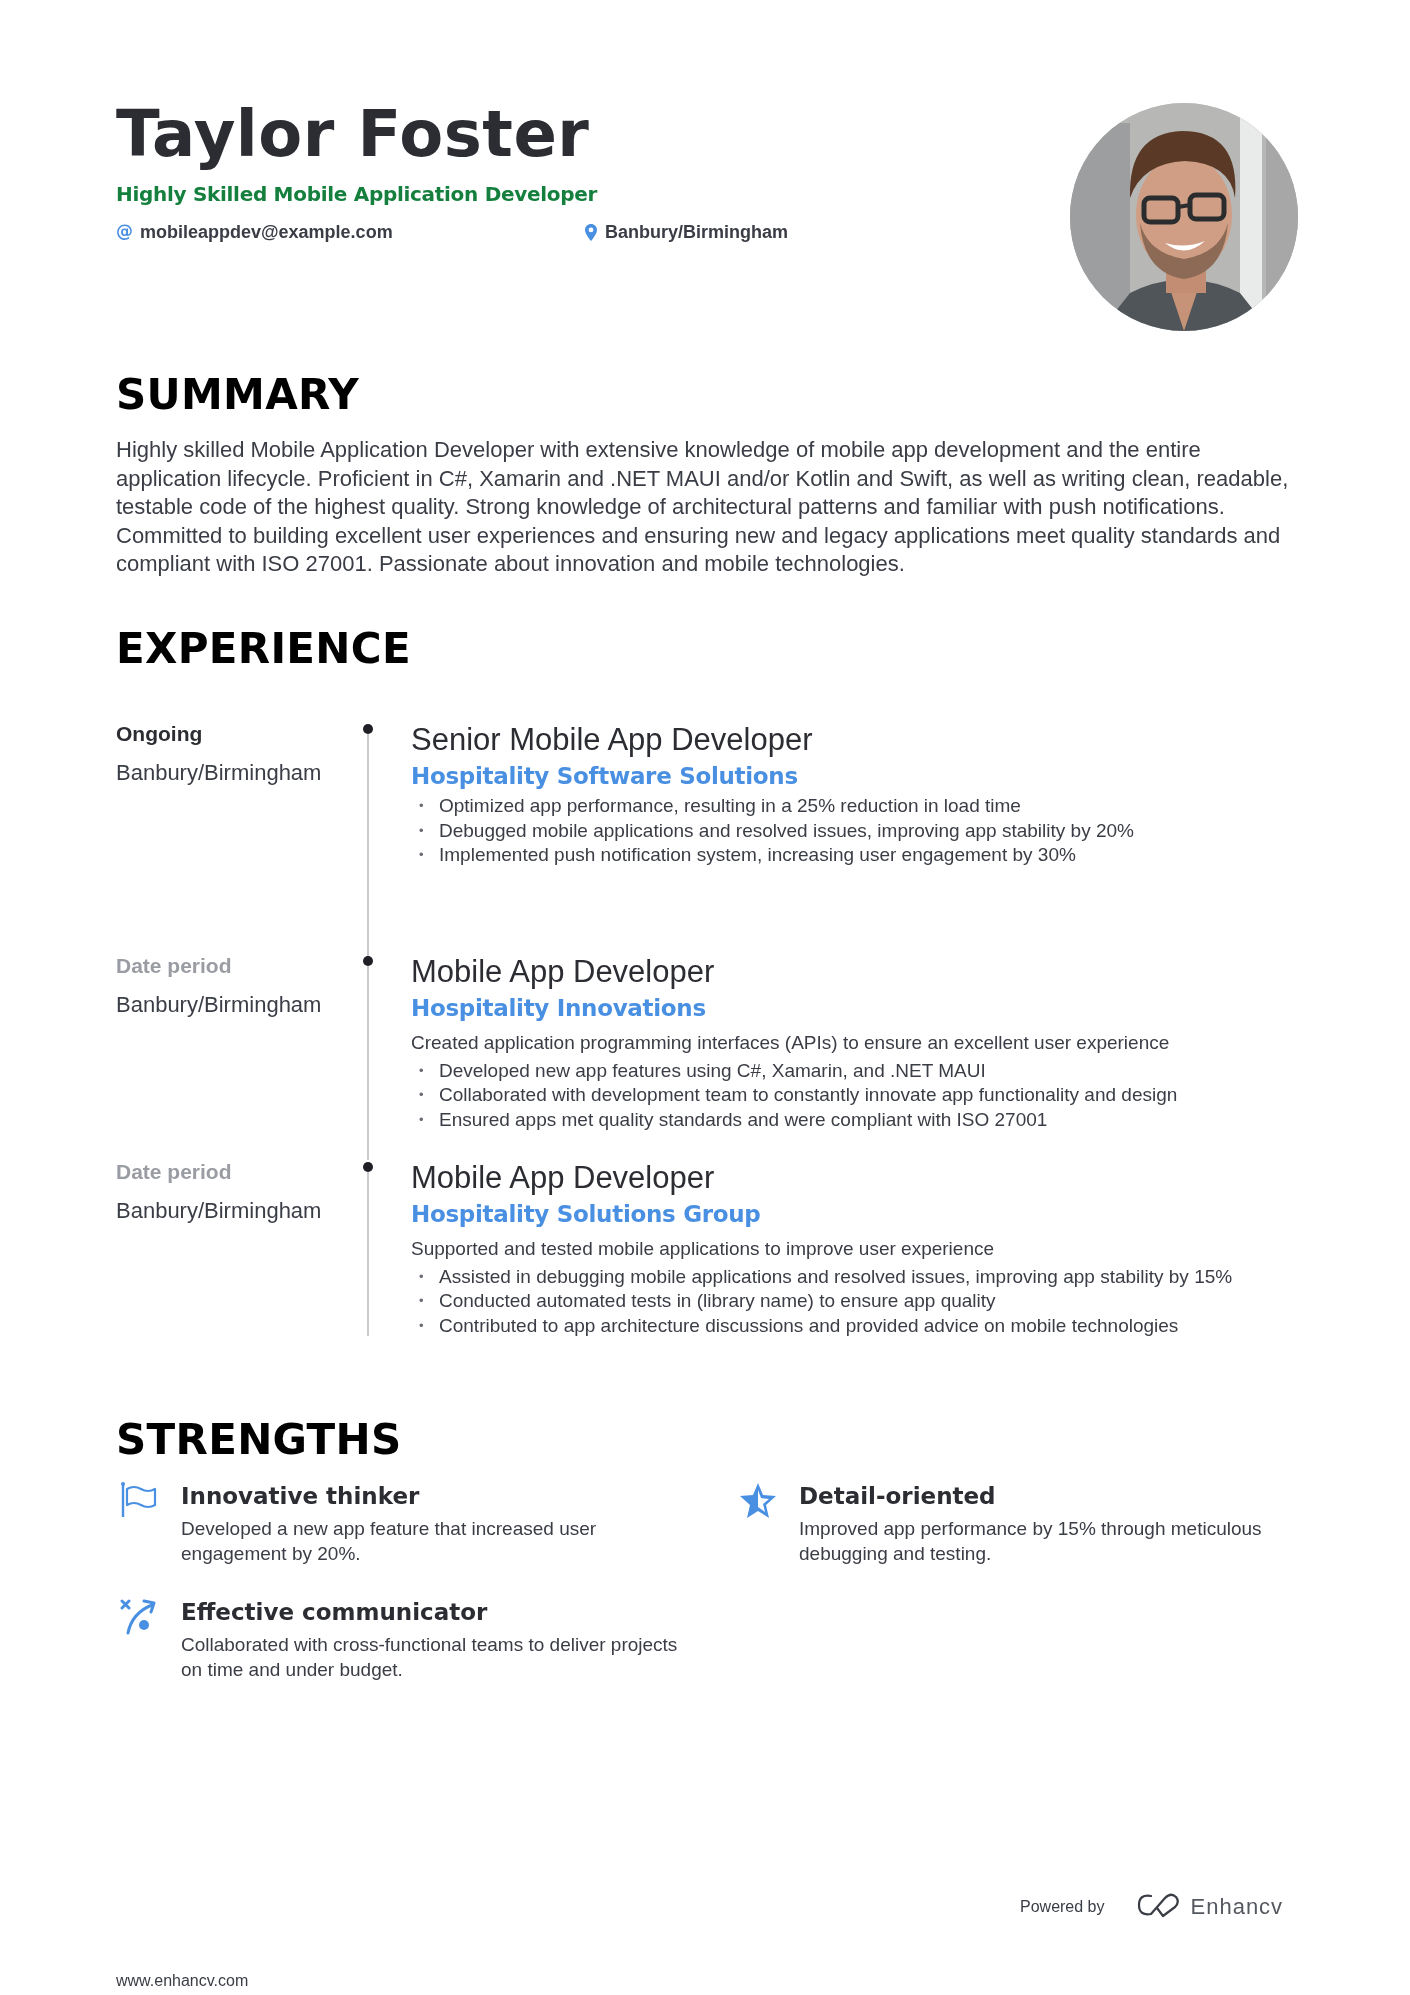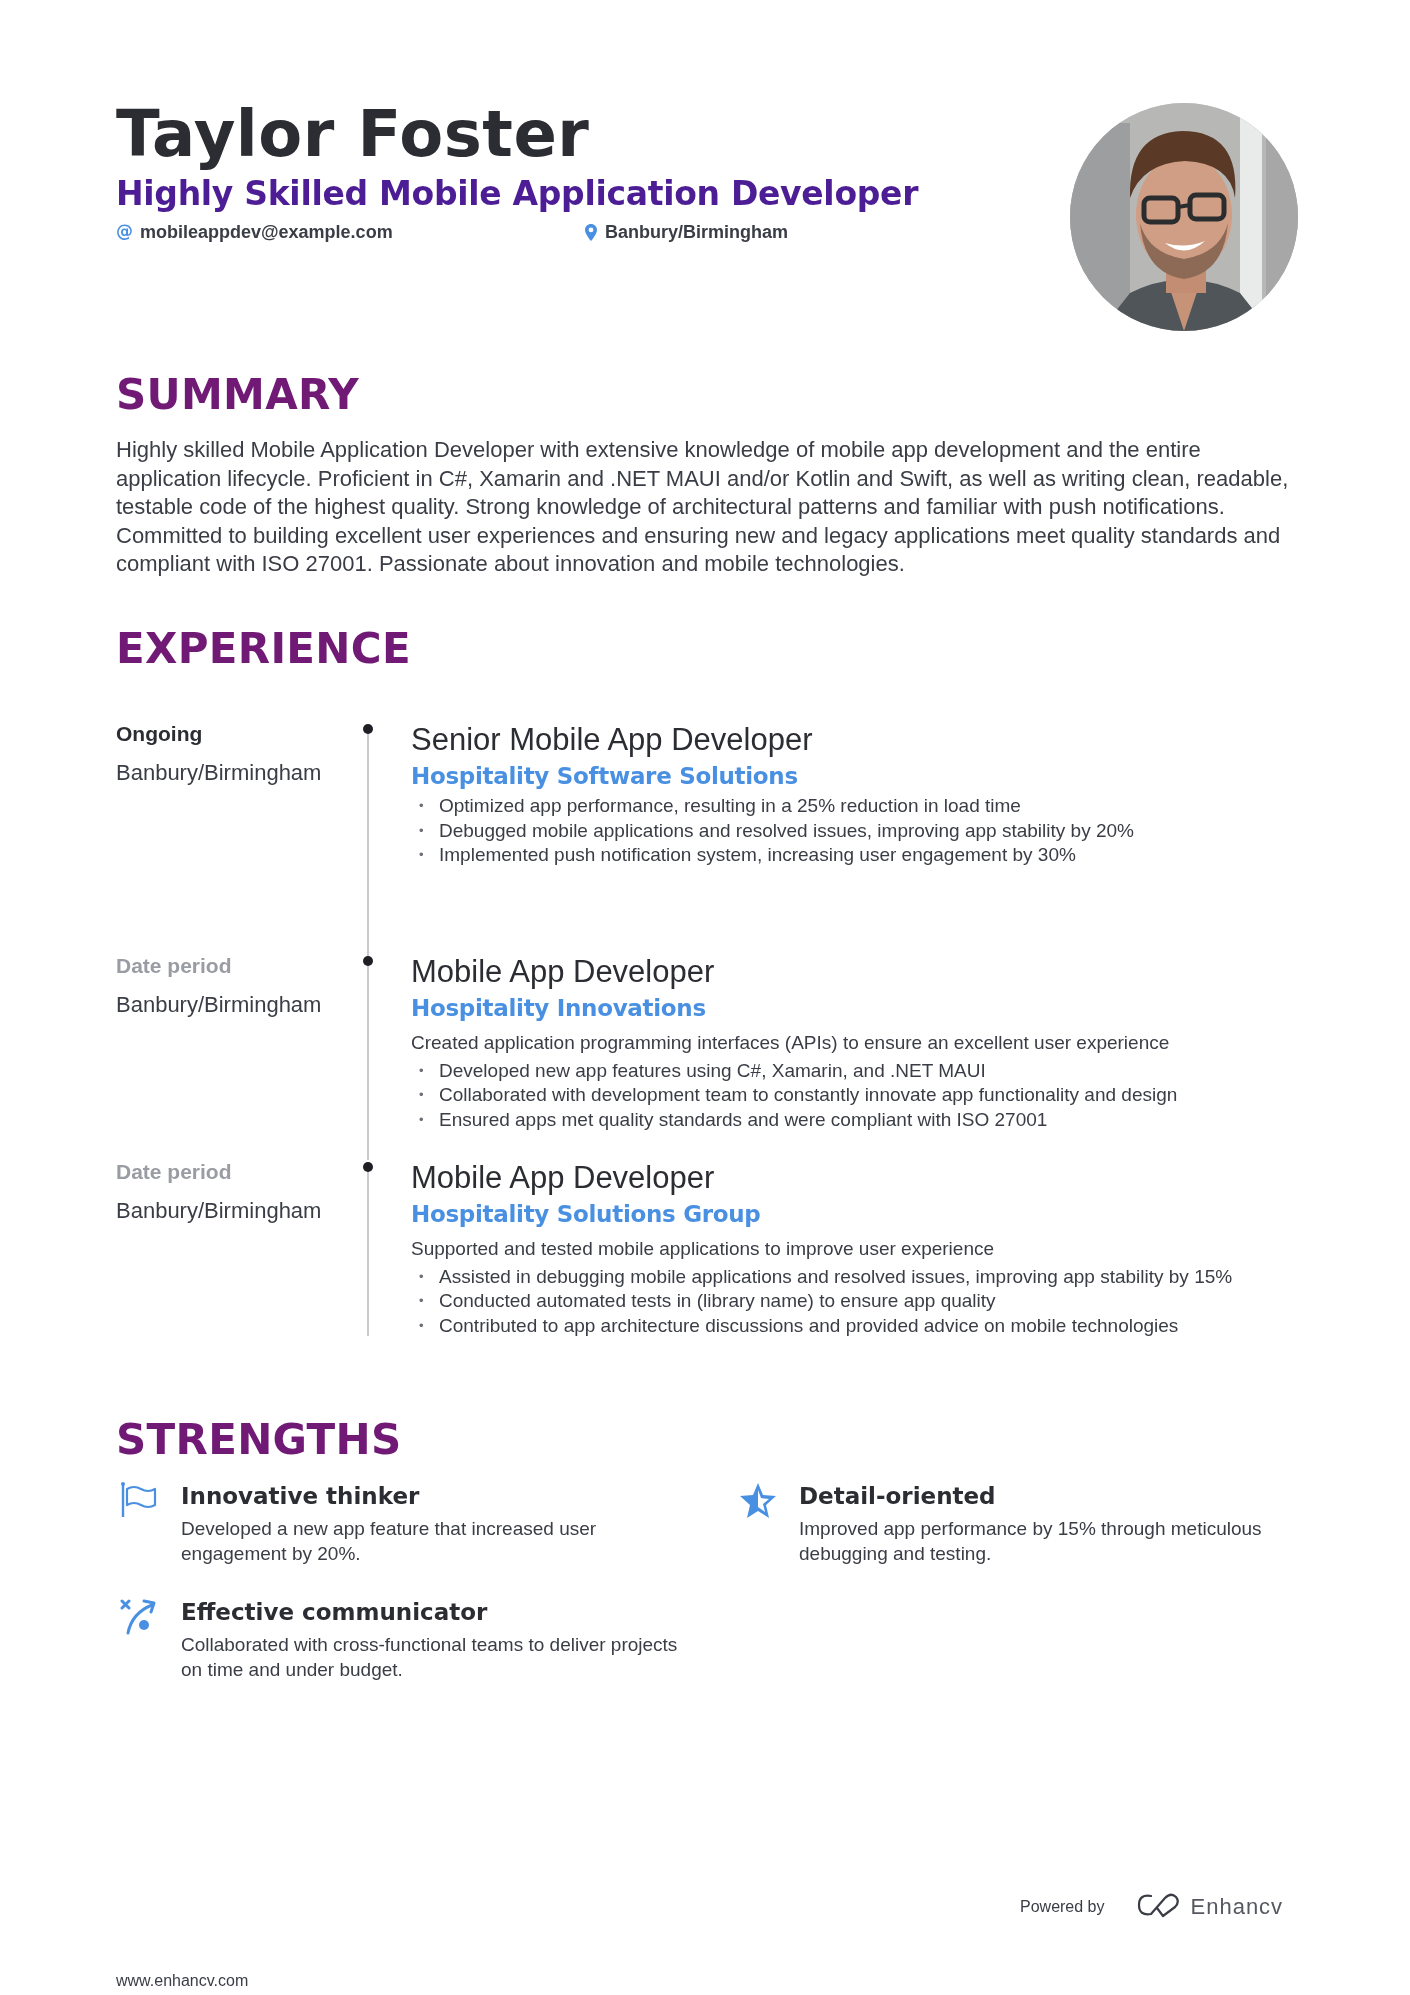--- a/index.html
+++ b/index.html
@@ -1,28 +1,28 @@
 <!DOCTYPE html>
 <html><head>
 <meta charset="utf-8">
 <style>
   * { box-sizing: border-box; margin: 0; padding: 0; }
   html, body { width: 1410px; height: 1995px; background: #ffffff; overflow: hidden; }
   body { position: relative; font-family: "Liberation Sans", "DejaVu Sans", sans-serif; color: #2d3039; }
   .abs { position: absolute; }
 
   .name { left: 116px; top: 96px; font-size: 64px; font-weight: bold; color: #2b2d33; letter-spacing: 0.5px; line-height: 76px; font-family: "DejaVu Sans", sans-serif; }
-  .subtitle { left: 116px; top: 174px; font-size: 33px; font-weight: bold; color: #4c1d95; line-height: 40px; font-family: "DejaVu Sans", sans-serif; letter-spacing: -0.3px; }
+  .subtitle { left: 116px; top: 174px; font-size: 20px; font-weight: bold; color: #15803d; line-height: 40px; font-family: "DejaVu Sans", sans-serif; letter-spacing: -0.3px; }
   .contact { top: 220px; font-size: 18px; font-weight: bold; color: #3a3d45; display: flex; align-items: center; line-height: 24px; }
   .contact .ic { color: #4a90e2; margin-right: 8px; display: inline-flex; align-items: center; }
 
   .photo { left: 1070px; top: 103px; width: 228px; height: 228px; border-radius: 50%; overflow: hidden;
            background: radial-gradient(circle at 50% 45%, #c99d82 0%, #b58a6f 22%, #8a7565 34%, #a9a9a6 46%, #c9cac8 62%, #8f9296 100%); }
 
-  .section-title { left: 116px; font-size: 42px; font-weight: bold; color: #701a75; letter-spacing: 0.3px; font-family: "DejaVu Sans", sans-serif; line-height: 50px; }
+  .section-title { left: 116px; font-size: 42px; font-weight: bold; color: #000000; letter-spacing: 0.3px; font-family: "DejaVu Sans", sans-serif; line-height: 50px; }
   .summary-text { left: 116px; top: 436px; width: 1190px; font-size: 22px; line-height: 28.6px; color: #3a3d45; }
 
   .exp-left-date { left: 116px; font-size: 21px; font-weight: bold; line-height: 28px; }
   .exp-left-date.ongoing { color: #2b2d33; }
   .exp-left-date.period { color: #9a9ca3; }
   .exp-left-loc { left: 116px; font-size: 22px; color: #3a3d45; line-height: 28px; }
 
   .tl-line { left: 367px; width: 2px; background: #c9cacd; }
   .tl-dot { left: 363px; width: 10px; height: 10px; border-radius: 50%; background: #1f2025; }
 

